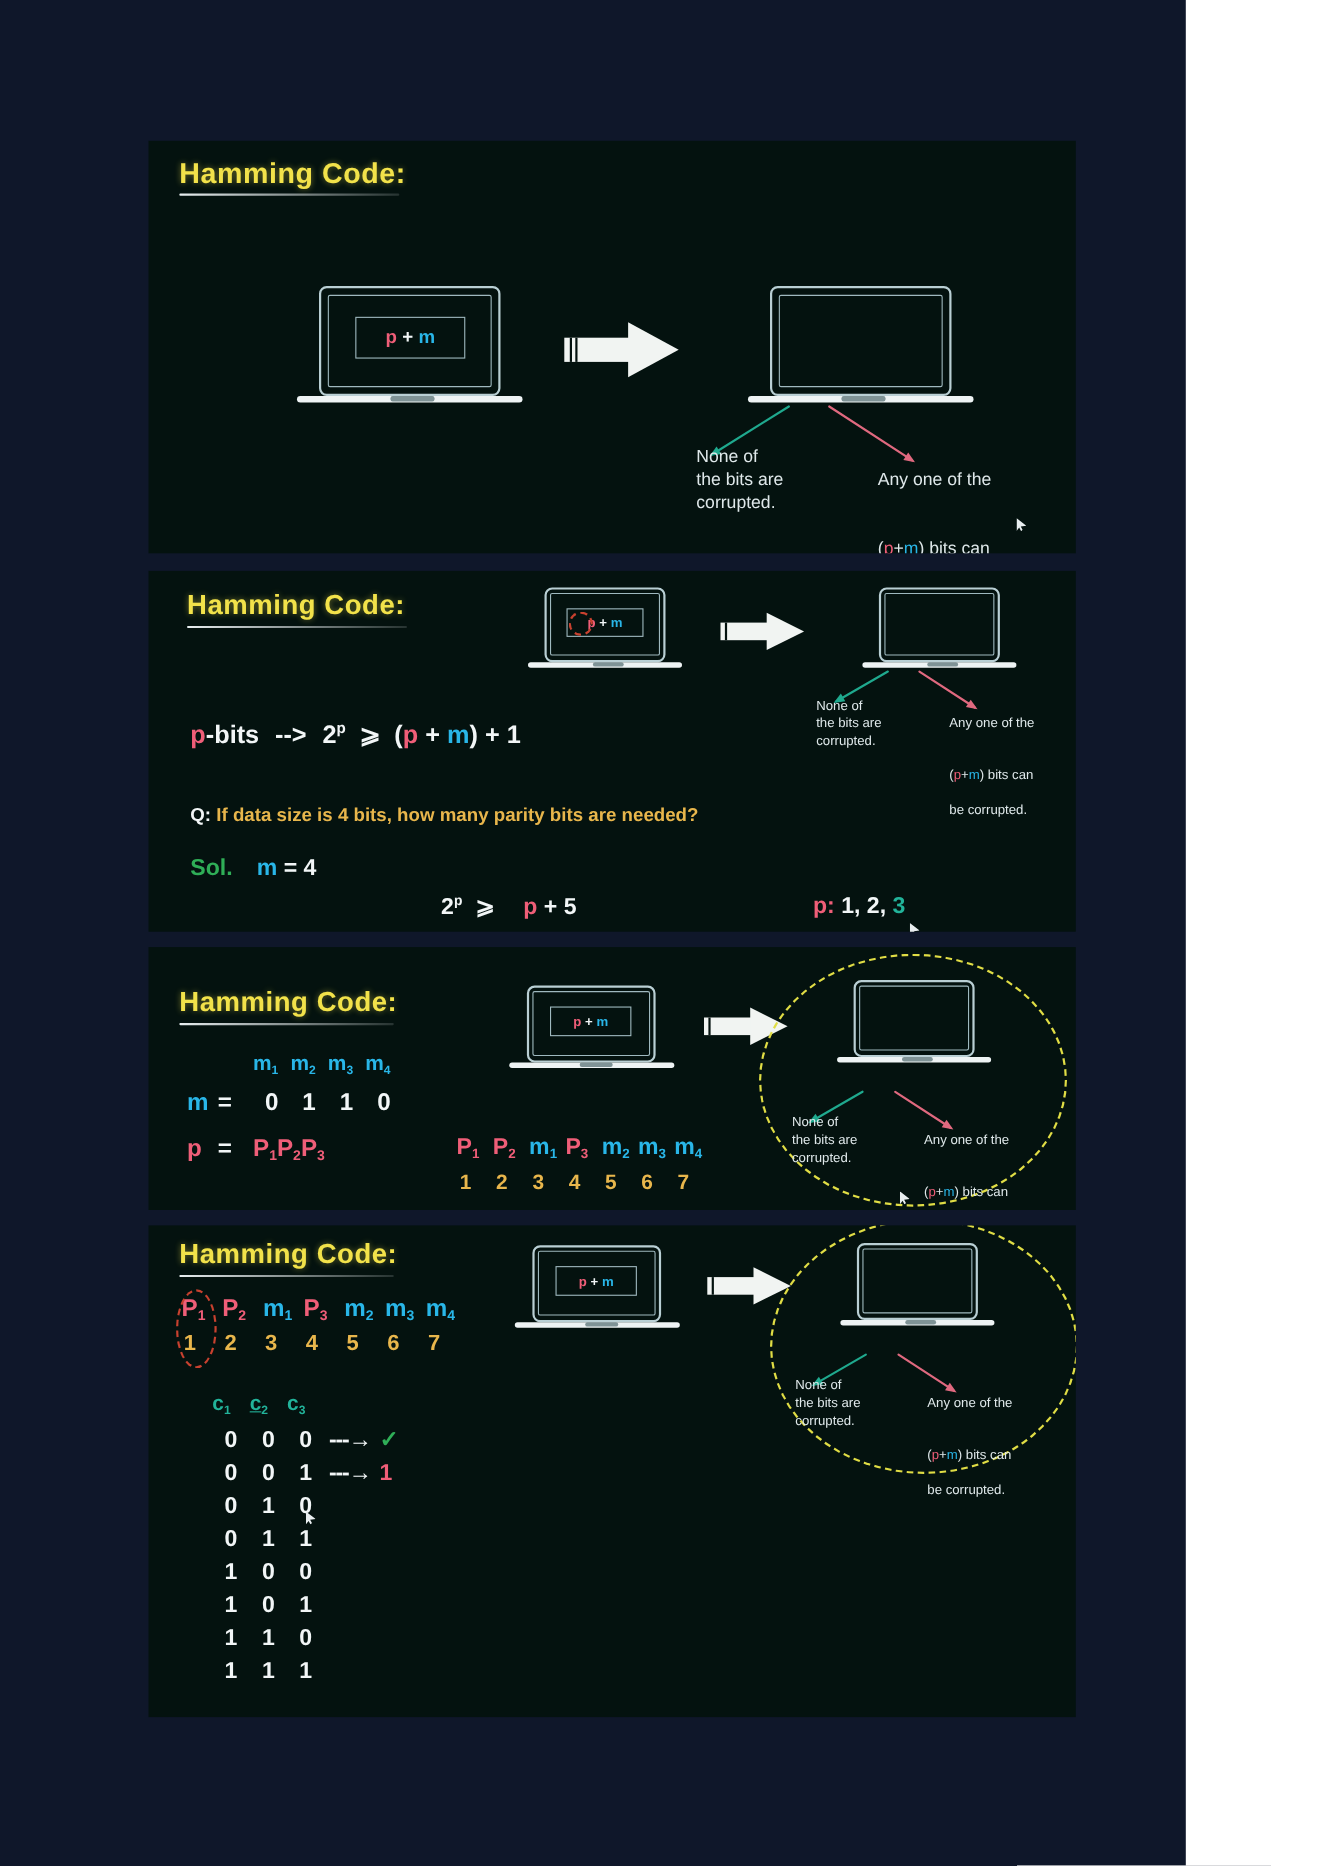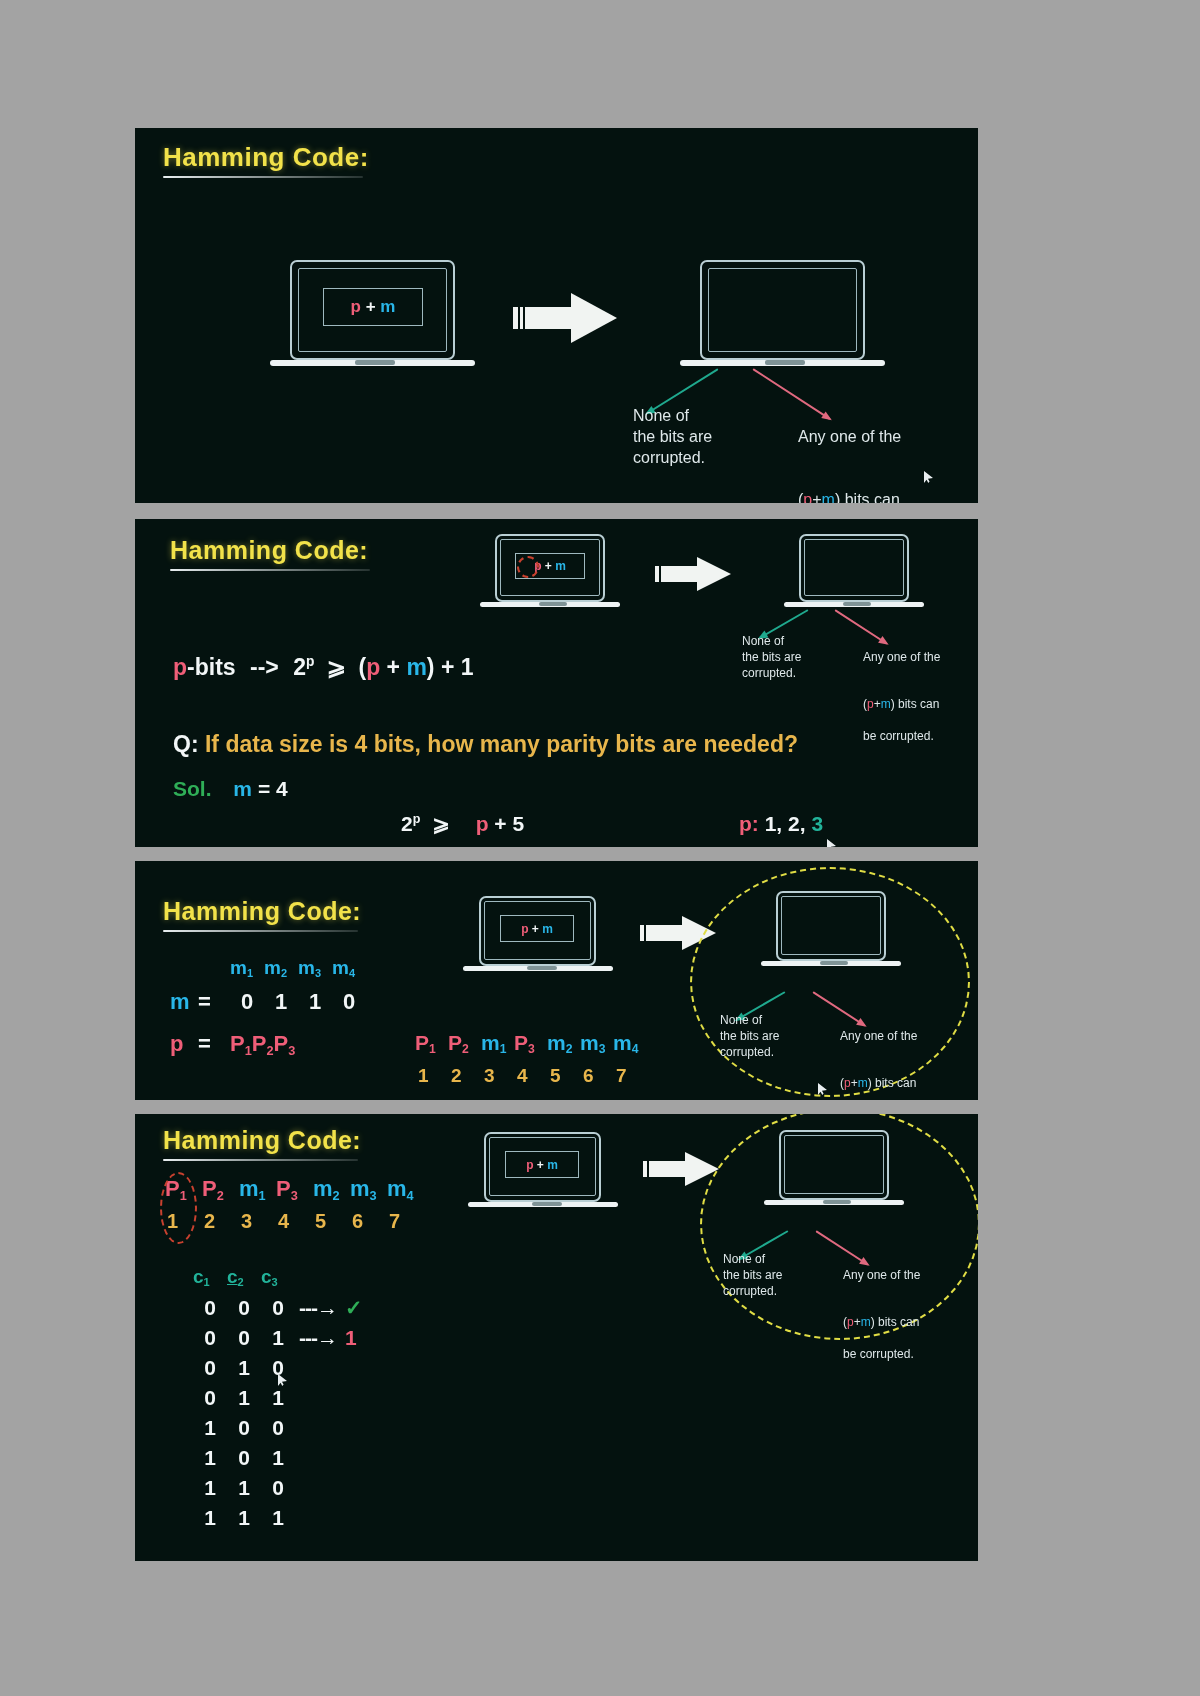--- a/index.html
+++ b/index.html
@@ -1,17 +1,17 @@
 <!DOCTYPE html>
 <html><head>
 <meta charset="utf-8">
 <style>
   html,body{margin:0;padding:0;background:#ffffff;}
   body{width:1200px;height:1696px;font-family:"Liberation Sans",sans-serif;overflow:hidden;}
-  .page{position:relative;width:1200px;height:1696px;background:#a3a3a3;}
+  .page{position:relative;width:1078px;height:1696px;background:#0f172a;}
 
   .panel{position:absolute;background:#04120f;overflow:hidden;}
   .p1{left:135px;top:128px;width:843px;height:375px;}
   .p2{left:135px;top:519px;width:843px;height:328px;}
   .p3{left:135px;top:861px;width:843px;height:239px;}
   .p4{left:135px;top:1114px;width:843px;height:447px;}
 
   .title{position:absolute;color:#f2e24a;font-weight:bold;letter-spacing:.5px;
          text-shadow:0 0 6px rgba(242,226,74,.45);white-space:nowrap;}
   .title-ul{position:absolute;height:2px;background:linear-gradient(90deg,#e8eef0,rgba(232,238,240,.15));border-radius:2px;}
@@ -172,21 +172,21 @@
       <span class="cl-p">p</span><span>-bits</span>
       <span style="margin:0 8px;">--&gt;</span>
       <span>2</span><sup>p</sup>
       <span style="margin:0 6px;">⩾</span>
       <span>(</span><span class="cl-p">p</span>
       <span>+</span>
       <span class="cl-m">m</span><span>)</span>
       <span>+ 1</span>
     </div>
 
-    <div class="formula" style="left:38px;top:212px;font-size:23px;">
+    <div class="formula" style="left:38px;top:212px;font-size:17px;">
       <span class="cl-w">Q:</span>
       <span class="cl-gold">If data size is 4 bits, how many parity bits are needed?</span>
     </div>
 
     <div class="formula" style="left:38px;top:258px;font-size:21px;color:#f2f6f7;">
       <span class="cl-green">Sol.</span>
       <span class="cl-m" style="margin-left:16px;">m</span>
       <span>= 4</span>
     </div>
 

